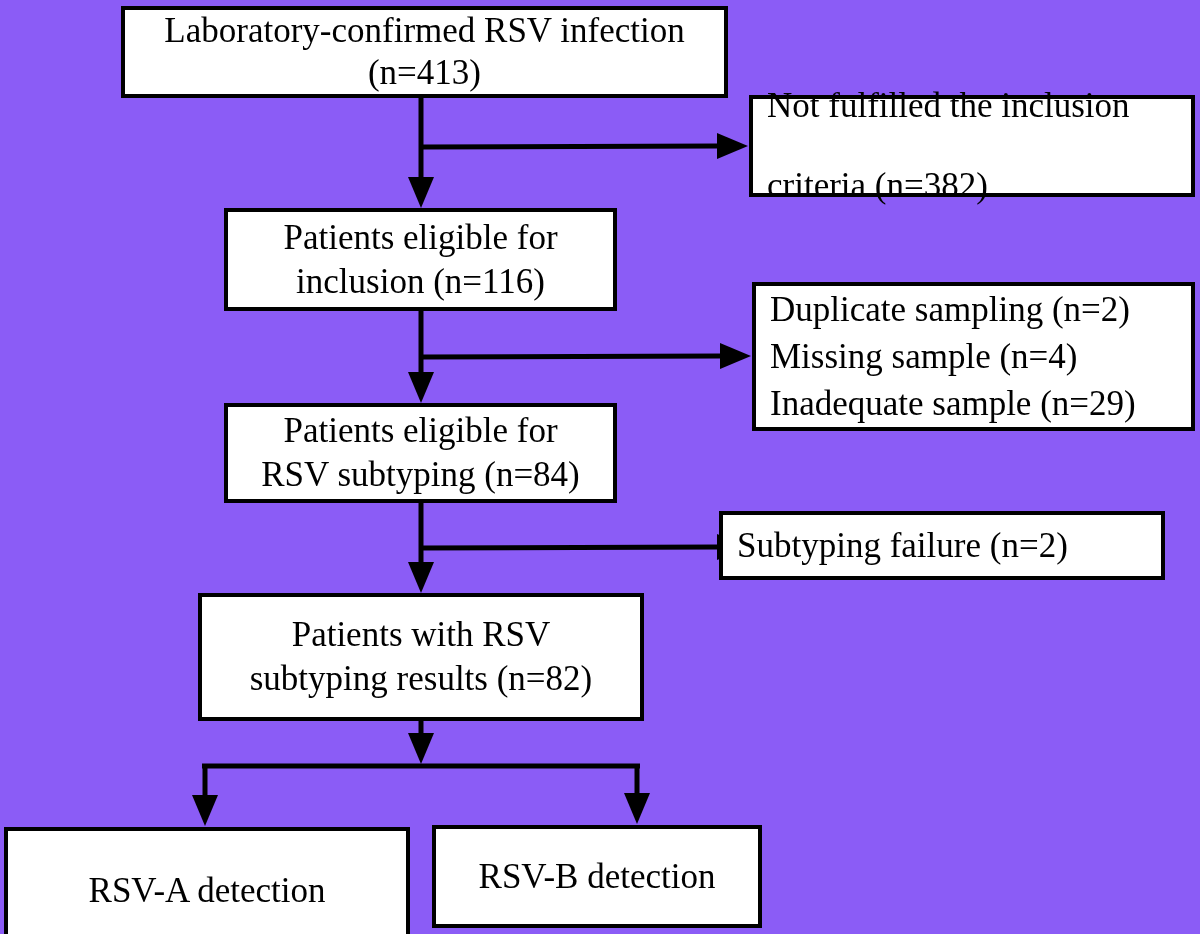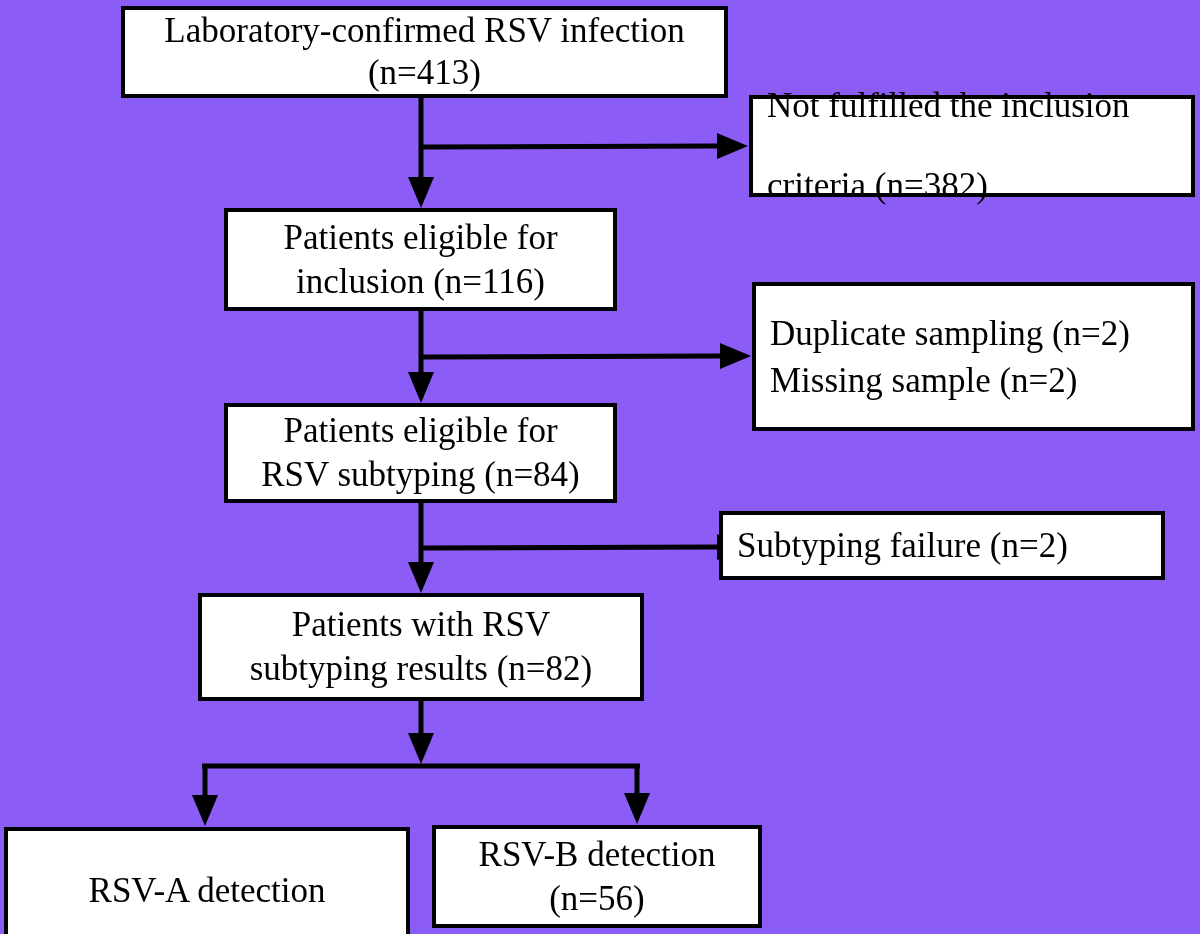--- a/index.html
+++ b/index.html
@@ -93,41 +93,41 @@
   <div class="node" style="left:224px; top:208px; width:393px; height:103px;">
     <span>Patients eligible for</span>
     <span>inclusion (n=116)</span>
   </div>
 
   <div class="node" style="left:224px; top:403px; width:393px; height:100px;">
     <span>Patients eligible for</span>
     <span>RSV subtyping (n=84)</span>
   </div>
 
-  <div class="node" style="left:198px; top:593px; width:446px; height:108px;">
+  <div class="node" style="left:198px; top:593px; width:446px; height:128px;">
     <span>Patients with RSV</span>
     <span>subtyping results (n=82)</span>
   </div>
 
   <div class="node side" style="left:749px; top:95px; width:446px; height:102px;gap:36px;">
     <span>Not fulfilled the inclusion</span>
     <span>criteria (n=382)</span>
   </div>
 
   <div class="node side side3" style="left:752px; top:282px; width:443px; height:149px;">
     <span>Duplicate sampling (n=2)</span>
-    <span>Missing sample (n=2)</span>
+    <span>Missing sample (n=4)</span>
+    <span>Inadequate sample (n=29)</span>
   </div>
 
   <div class="node side" style="left:719px; top:511px; width:446px; height:69px;">
     <span>Subtyping failure (n=2)</span>
   </div>
 
   <div class="node" style="left:4px; top:827px; width:406px; height:127px;align-items:center;">
     <span>RSV-A detection</span>
   </div>
 
   <div class="node" style="left:432px; top:825px; width:330px; height:103px;">
     <span>RSV-B detection</span>
-    <span>(n=56)</span>
   </div>
 
 </div>
 
 </body></html>

